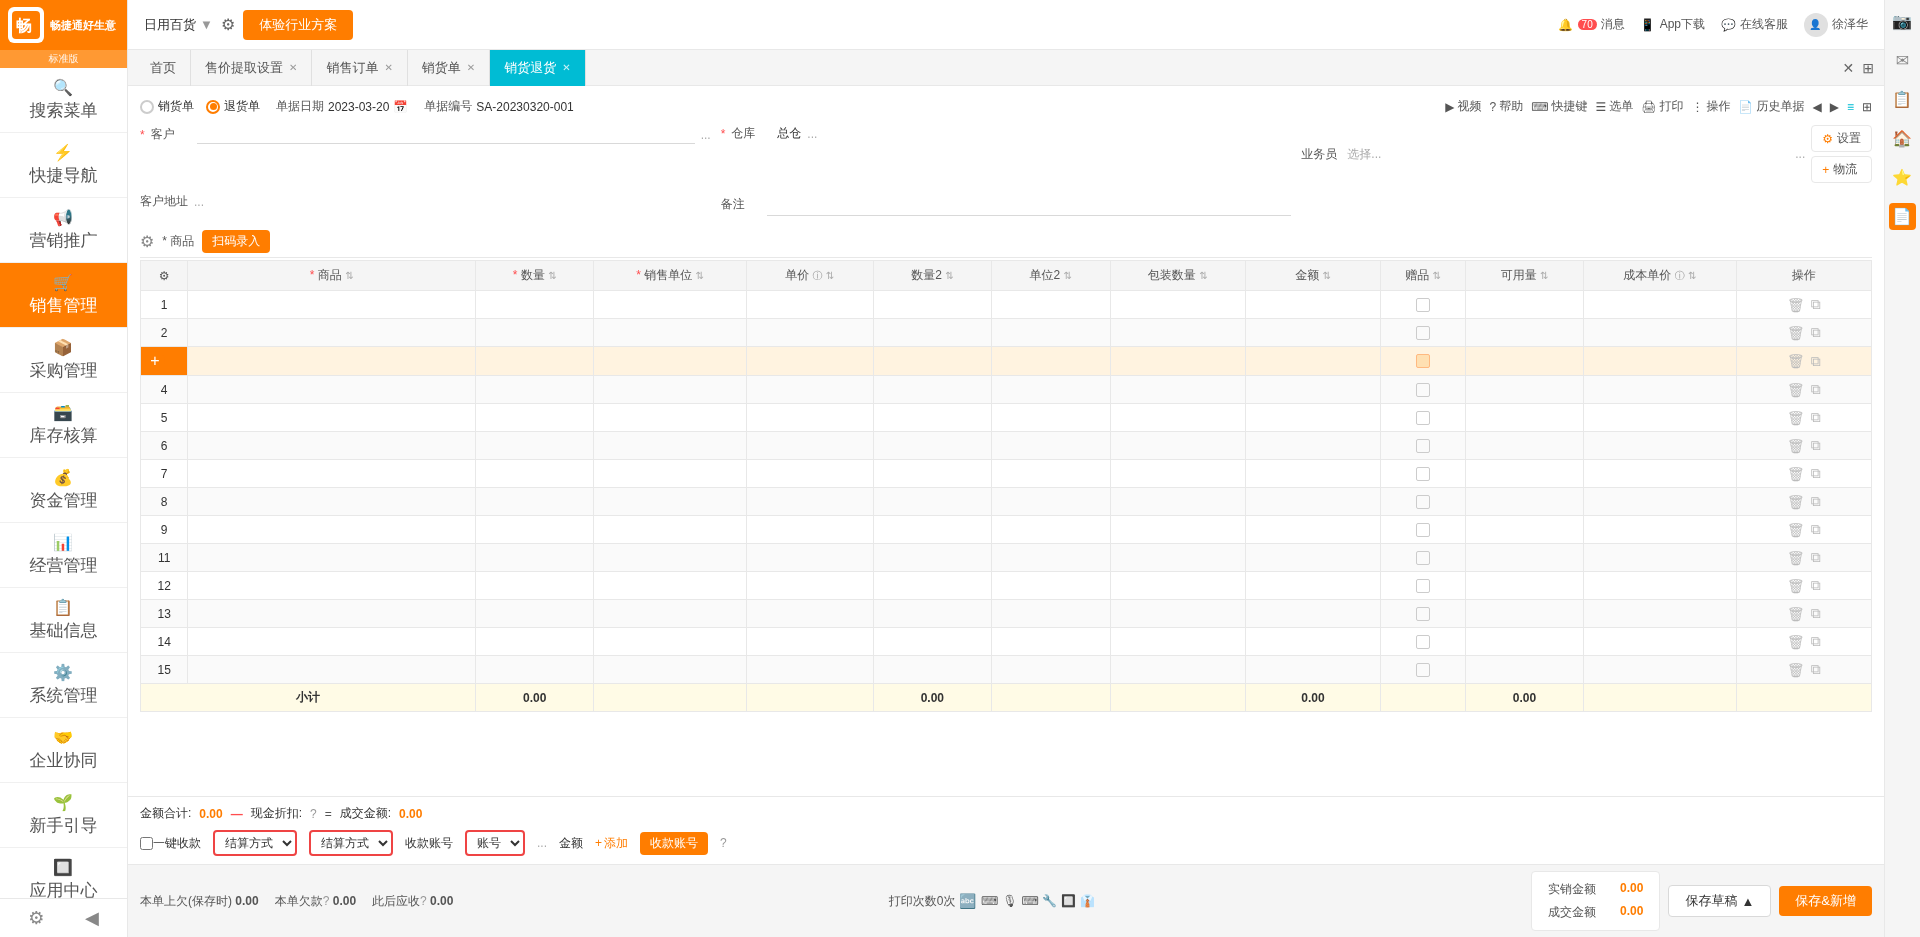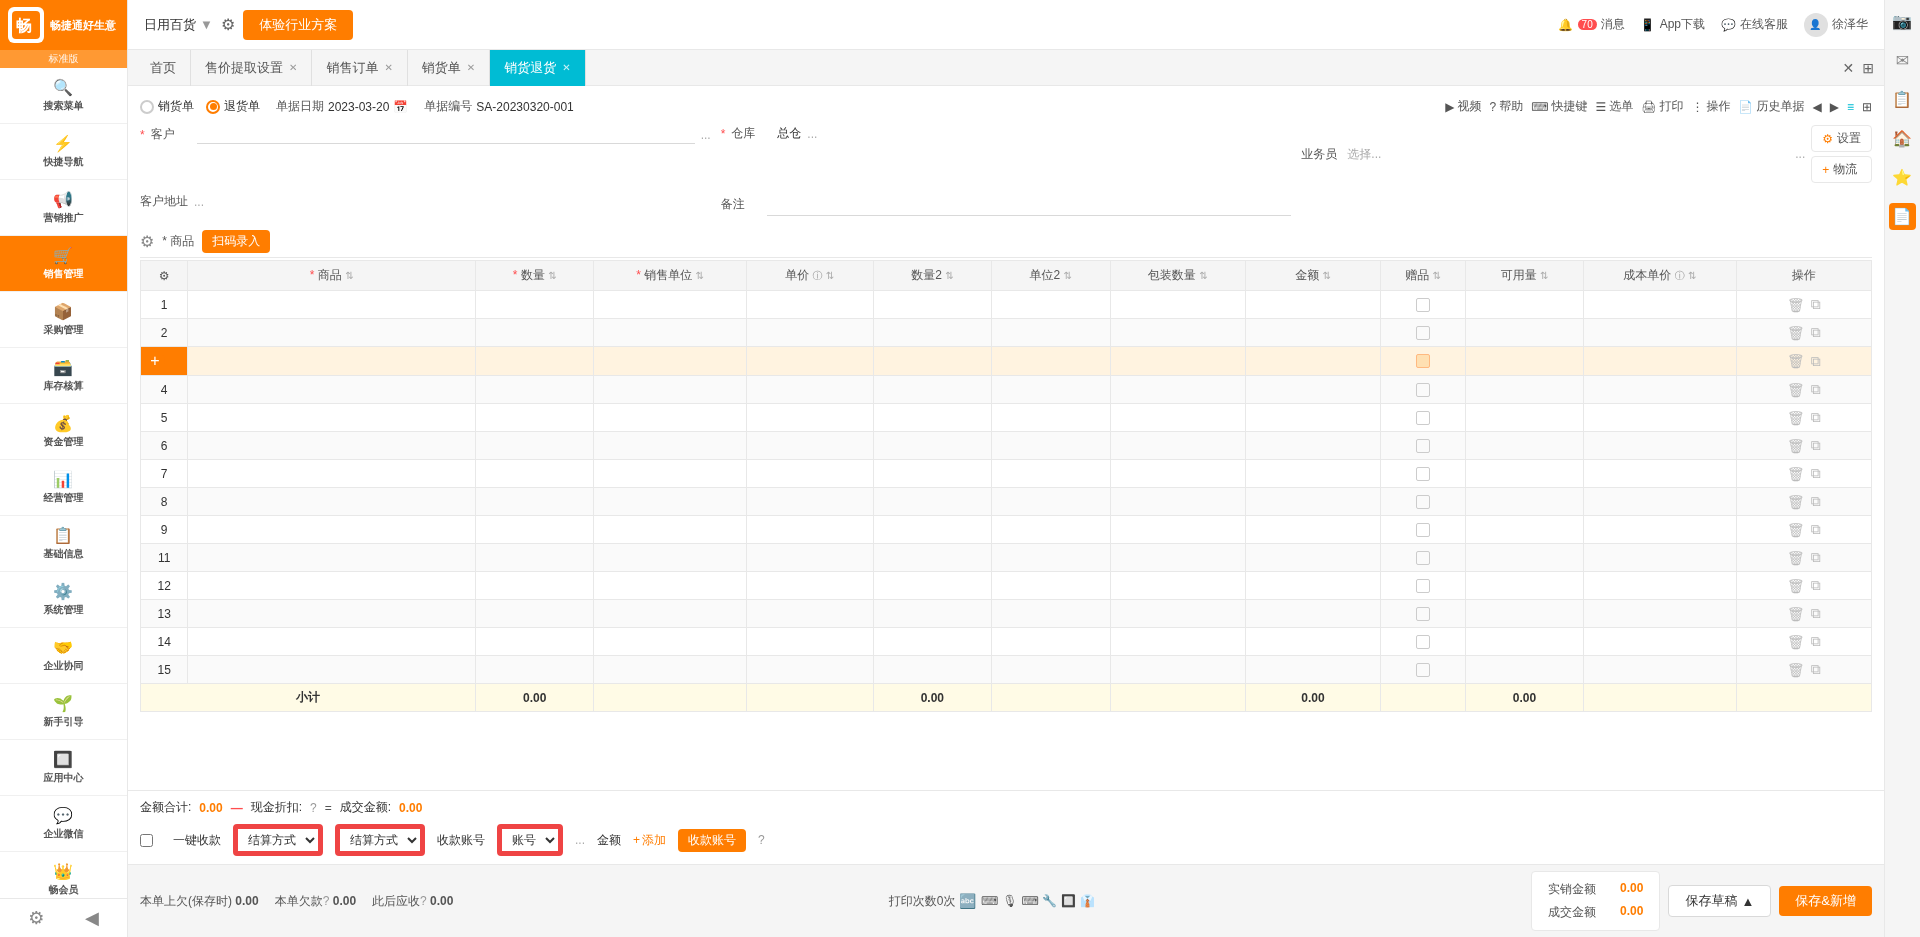--- a/index.html
+++ b/index.html
@@ -8,21 +8,21 @@
     
     .sidebar { width: 128px; background: #fff; display: flex; flex-direction: column; border-right: 1px solid #e8e8e8; flex-shrink: 0; }
     .sidebar-logo { background: #ff7d00; padding: 12px 8px; display: flex; align-items: center; gap: 6px; color: white; font-weight: bold; font-size: 13px; height: 50px; }
     .sidebar-logo-icon { width: 36px; height: 36px; background: white; border-radius: 6px; display: flex; align-items: center; justify-content: center; }
     .sidebar-logo-icon svg { width: 28px; height: 28px; }
     .sidebar-logo-text { font-size: 11px; line-height: 1.3; }
     .sidebar-nav { flex: 1; overflow-y: auto; }
     .sidebar-item { display: flex; flex-direction: column; align-items: center; padding: 10px 4px; cursor: pointer; color: #555; border-bottom: 1px solid #f0f0f0; }
     .sidebar-item.active { background: #ff7d00; color: white; }
     .sidebar-item-icon { font-size: 16px; margin-bottom: 2px; }
-    .sidebar-item-label { font-size: 10px; font-weight: bold; }
+    .sidebar-item-label { font-size: 17px; }
     .sidebar-bottom { display: flex; justify-content: space-around; padding: 8px; border-top: 1px solid #e8e8e8; }
     .sidebar-bottom-btn { color: #888; font-size: 18px; cursor: pointer; }
 
     
     .main { flex: 1; display: flex; flex-direction: column; overflow: hidden; }
 
     
     .header { height: 50px; background: #fff; display: flex; align-items: center; justify-content: space-between; padding: 0 16px; border-bottom: 1px solid #e8e8e8; }
     .header-left { display: flex; align-items: center; gap: 8px; }
     .header-dropdown { display: flex; align-items: center; gap: 4px; font-size: 13px; color: #333; cursor: pointer; }
@@ -74,22 +74,22 @@
 
     
     .add-row-btn { width: 20px; height: 20px; background: #ff7d00; border-radius: 50%; color: white; display: flex; align-items: center; justify-content: center; cursor: pointer; font-size: 16px; line-height: 1; }
 
     
     .footer { background: #fff; border-top: 1px solid #e8e8e8; padding: 8px 12px; }
     .footer-top { display: flex; align-items: center; gap: 8px; margin-bottom: 8px; font-size: 12px; }
     .footer-minus { color: #ff4d4f; font-weight: bold; }
     .amount-highlight { font-weight: bold; color: #ff7d00; }
     .footer-bottom { display: flex; align-items: center; gap: 12px; font-size: 12px; }
-    .footer-checkbox { display: flex; align-items: center; gap: 20px; }
-    .footer-select { border: 5px solid #ef4444; border-radius: 4px; padding: 3px 6px; font-size: 12px; color: #333; background: white; }
+    .footer-checkbox { display: flex; align-items: center; gap: 0; }
+    .footer-select { border: 2px solid #ef4444; border-radius: 4px; padding: 3px 6px; font-size: 12px; color: #333; background: white; }
     .footer-add-btn { background: none; border: none; color: #ff7d00; cursor: pointer; font-size: 12px; display: flex; align-items: center; gap: 2px; }
     .fee-split-btn { background: #ff7d00; color: white; border: none; border-radius: 4px; padding: 3px 10px; font-size: 12px; cursor: pointer; }
     .help-icon { color: #999; cursor: pointer; }
 
     .status-bar { display: flex; align-items: center; justify-content: space-between; background: #f5f5f5; padding: 6px 12px; font-size: 12px; color: #555; border-top: 1px solid #e8e8e8; }
     .status-left { display: flex; gap: 16px; }
     .status-center { display: flex; gap: 4px; align-items: center; }
     .status-right { display: flex; gap: 8px; align-items: center; }
     .save-draft-btn { background: white; border: 1px solid #d9d9d9; border-radius: 4px; padding: 6px 16px; font-size: 13px; cursor: pointer; color: #333; display: flex; align-items: center; gap: 4px; }
     .save-new-btn { background: #ff7d00; color: white; border: none; border-radius: 4px; padding: 6px 16px; font-size: 13px; cursor: pointer; }

